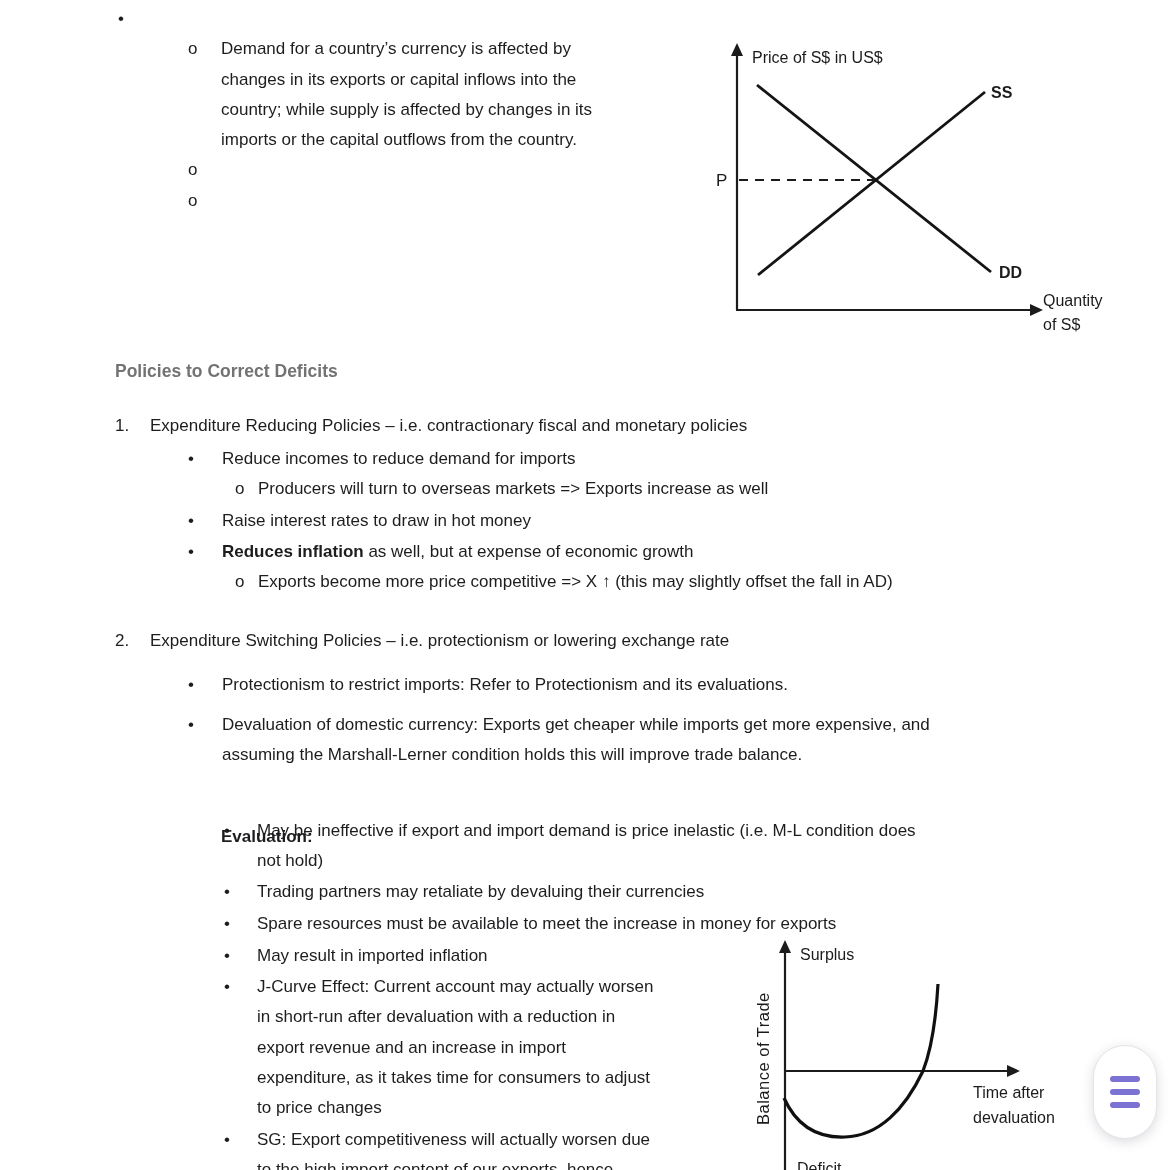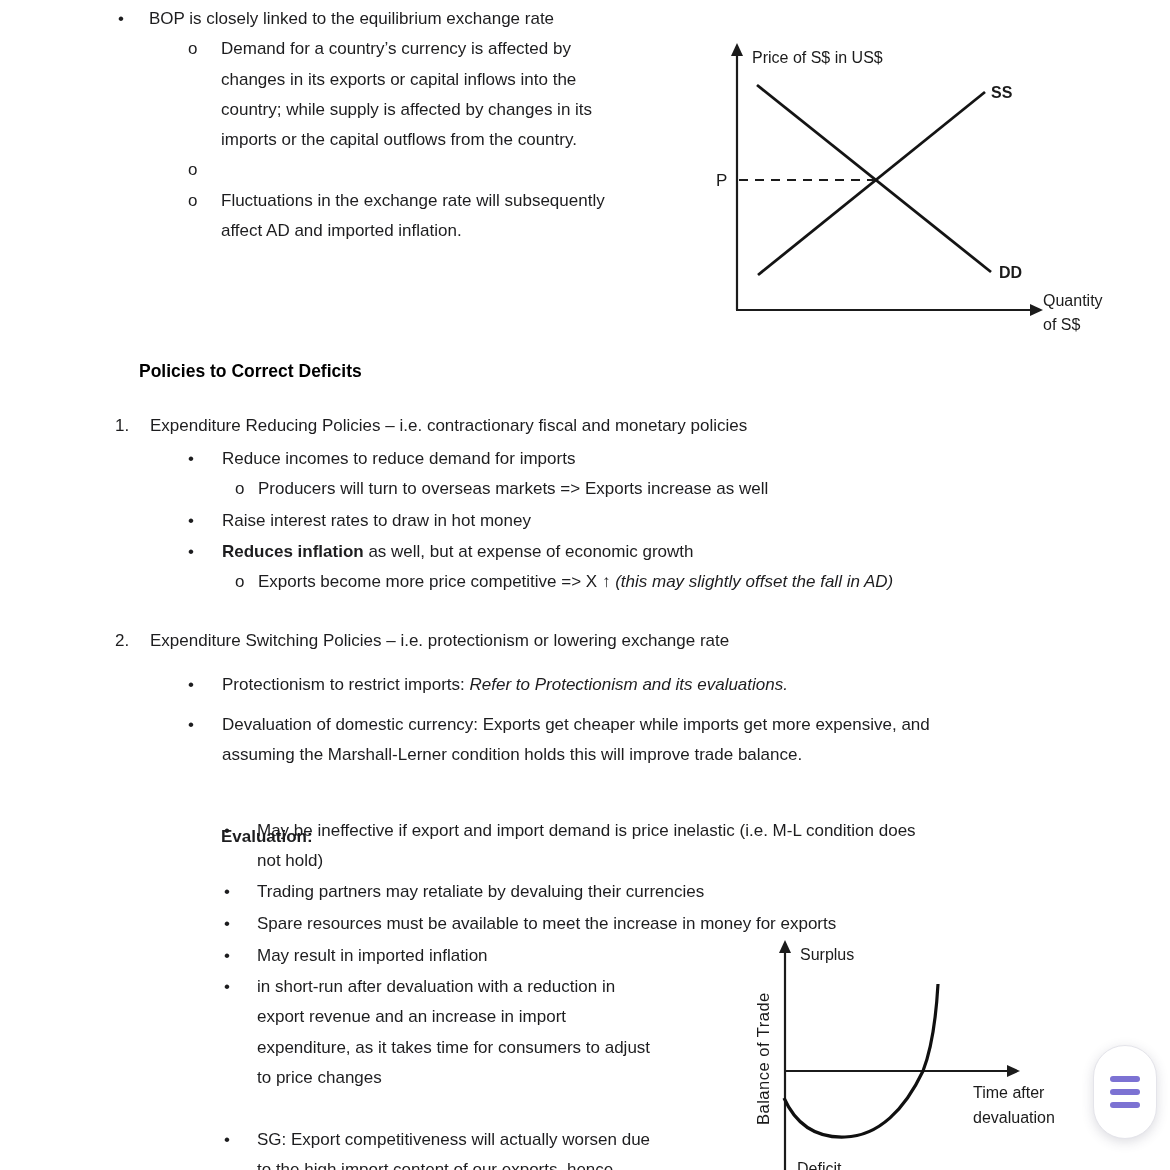--- a/index.html
+++ b/index.html
@@ -3,53 +3,51 @@
 <meta charset="utf-8">
 <style>
   html,body{margin:0;padding:0;}
   body{width:1170px;height:1170px;background:#ffffff;font-family:"Liberation Sans",sans-serif;color:#1d1d1f;}
   #page{position:relative;width:1170px;height:1170px;overflow:hidden;background:#fff;}
   .abs{position:absolute;}
   .tx{font-size:17px;line-height:30.3px;}
   .li{display:flex;align-items:flex-start;}
   .mk{flex:0 0 auto;font-size:17px;line-height:30.3px;}
   .sub{margin-left:70px;}
-  .h{font-size:17.5px;font-weight:bold;color:#000000;margin-left:24px;}
+  .h{font-size:17.5px;font-weight:bold;color:#737373;}
   .row{position:absolute;display:flex;align-items:flex-start;}
   .row .tx{line-height:30.3px;}
   .b{font-weight:bold;}
-  .it{font-style:italic;}
+  .it{}
   svg text{fill:#1b1b1b;font-family:"Liberation Sans",sans-serif;}
   svg .axlbl{font-size:16px;}
   svg .curvelbl{font-size:16px;font-weight:bold;}
   .fab{width:62px;height:92px;border-radius:32px;background:#ffffff;border:1.5px solid #e4e4ea;
        box-shadow:0 3px 12px rgba(60,60,90,0.18);display:flex;flex-direction:column;
        align-items:center;justify-content:center;cursor:pointer;}
   .fab-bar{width:30px;height:6px;border-radius:3px;background:#7c72d3;margin:3.5px 0;}
 </style>
 </head>
 <body>
 
 <div id="page">
 
   <div class="abs" style="left:118px;top:4px;width:600px;">
     <div class="li">
       <span class="mk" style="width:31px;">•</span>
-      <div class="tx">BOP is closely linked to the equilibrium exchange rate</div>
     </div>
     <div class="li sub">
       <span class="mk" style="width:33px;">o</span>
       <div class="tx">Demand for a country’s currency is affected by<br>changes in its exports or capital inflows into the<br>country; while supply is affected by changes in its<br>imports or the capital outflows from the country.</div>
     </div>
     <div class="li sub">
       <span class="mk" style="width:33px;">o</span>
     </div>
     <div class="li sub">
       <span class="mk" style="width:33px;">o</span>
-      <div class="tx">Fluctuations in the exchange rate will subsequently<br>affect AD and imported inflation.</div>
     </div>
   </div>
 
   <svg class="abs" style="left:700px;top:38px;" width="445" height="300" viewBox="0 0 445 300">
     <line x1="37" y1="14" x2="37" y2="272" stroke="#1b1b1b" stroke-width="2.2"></line>
     <polygon points="37,5 31,18 43,18" fill="#1b1b1b"></polygon>
     <line x1="36" y1="272" x2="334" y2="272" stroke="#1b1b1b" stroke-width="2.2"></line>
     <polygon points="343,272 330,266 330,278" fill="#1b1b1b"></polygon>
     <line x1="57" y1="47" x2="291" y2="234" stroke="#141414" stroke-width="2.8"></line>
     <line x1="58" y1="237" x2="285" y2="54" stroke="#141414" stroke-width="2.8"></line>
@@ -117,20 +115,21 @@
       <span class="mk" style="width:33px;">•</span>
       <div class="tx">Spare resources must be available to meet the increase in money for exports</div>
     </div>
     <div class="row" style="left:109px;top:315px;">
       <span class="mk" style="width:33px;">•</span>
       <div class="tx">May result in imported inflation</div>
     </div>
     <div class="row" style="left:109px;top:346px;">
       <span class="mk" style="width:33px;">•</span>
       <div class="tx">
+        <div><span>J-Curve Effect: Current account may actually </span><span class="it">worsen</span></div>
         <div>in short-run after devaluation with a reduction in<br>export revenue and an increase in import<br>expenditure, as it takes time for consumers to adjust<br>to price changes</div>
       </div>
     </div>
     <div class="row" style="left:109px;top:499px;">
       <span class="mk" style="width:33px;">•</span>
       <div class="tx">SG: Export competitiveness will actually worsen due<br>to the high import content of our exports, hence</div>
     </div>
   </div>
 
   <svg class="abs" style="left:745px;top:935px;" width="332" height="235" viewBox="0 0 332 235">

